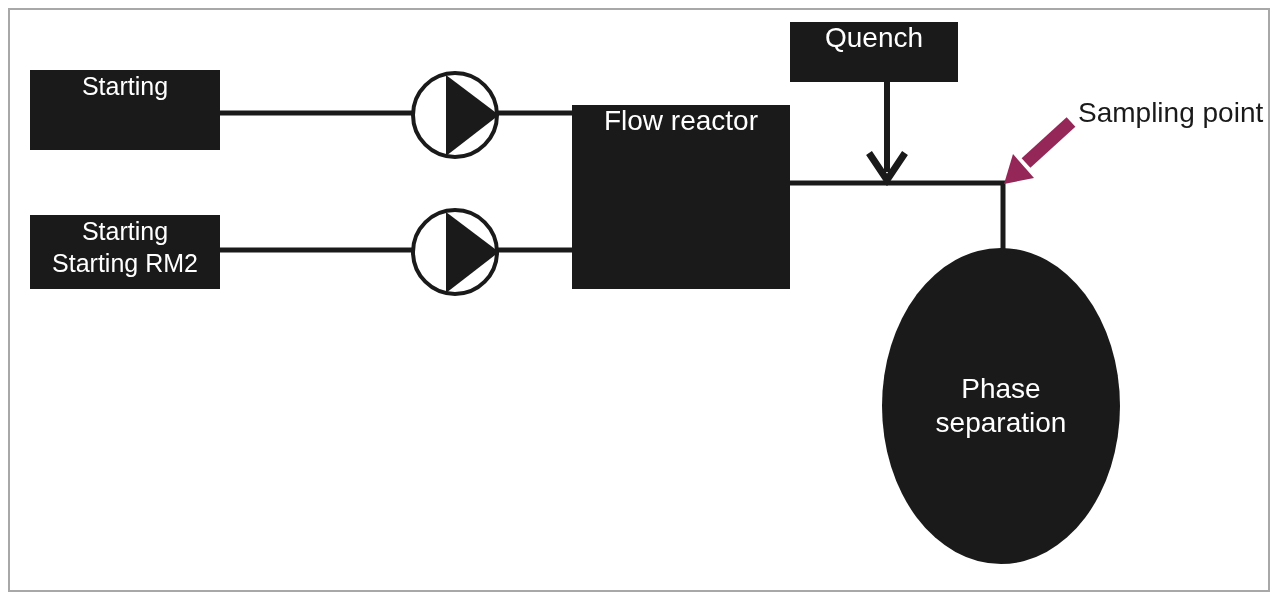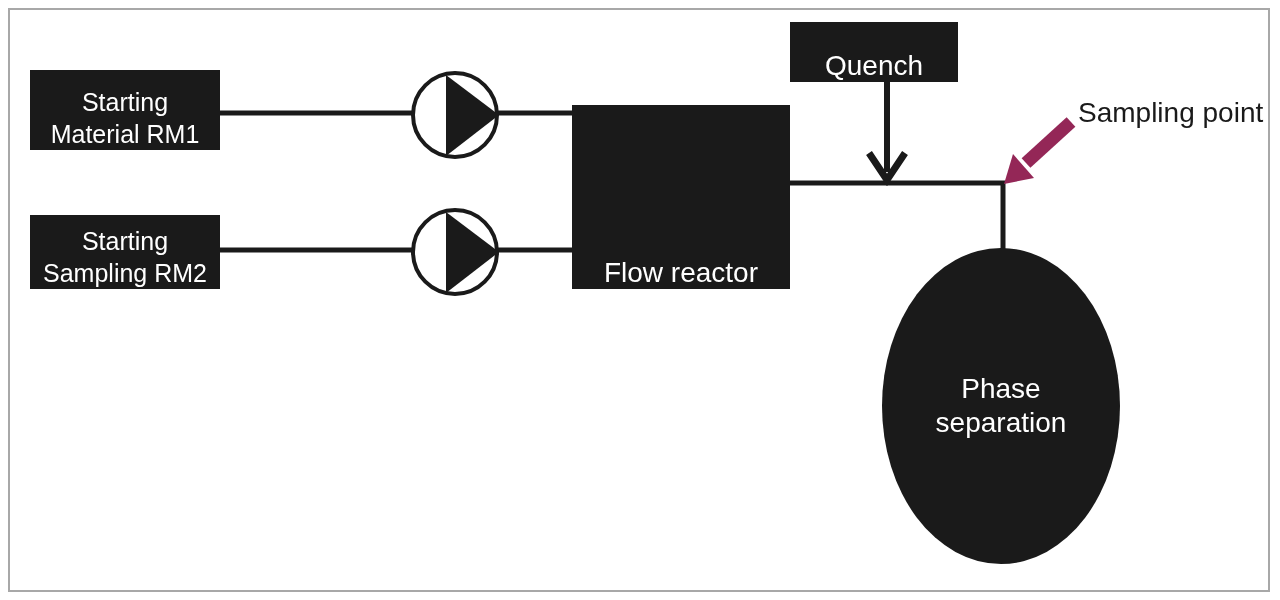--- a/index.html
+++ b/index.html
@@ -32,21 +32,21 @@
     width: 1280px;
     height: 600px;
   }
   .node {
     position: absolute;
     background: #1a1a1a;
     color: #ffffff;
     display: flex;
     flex-direction: column;
     align-items: center;
-    justify-content: flex-end;
+    justify-content: flex-start;
     text-align: center;
   }
   .node span { display: block; }
   #node-rm1 {
     left: 30px; top: 70px;
     width: 190px; height: 80px;
     font-size: 25px; line-height: 32px;
   }
   #node-rm2 {
     left: 30px; top: 215px;
@@ -118,26 +118,25 @@
     <g>
       <line x1="1071" y1="122" x2="1026" y2="163" stroke="#942757" stroke-width="13"></line>
       <polygon points="1004,184 1013,154 1034,178" fill="#942757"></polygon>
     </g>
   </svg>
 
   <div id="frame"></div>
 
   <div class="node" id="node-rm1">
     <span>Starting</span>
-    <span>Material RM1</span>
   </div>
 
   <div class="node" id="node-rm2">
     <span>Starting</span>
-    <span>Sampling RM2</span>
+    <span>Starting RM2</span>
   </div>
 
   <div class="node" id="node-reactor">
     <span>Flow reactor</span>
   </div>
 
   <div class="node" id="node-quench">
     <span>Quench</span>
   </div>
 

